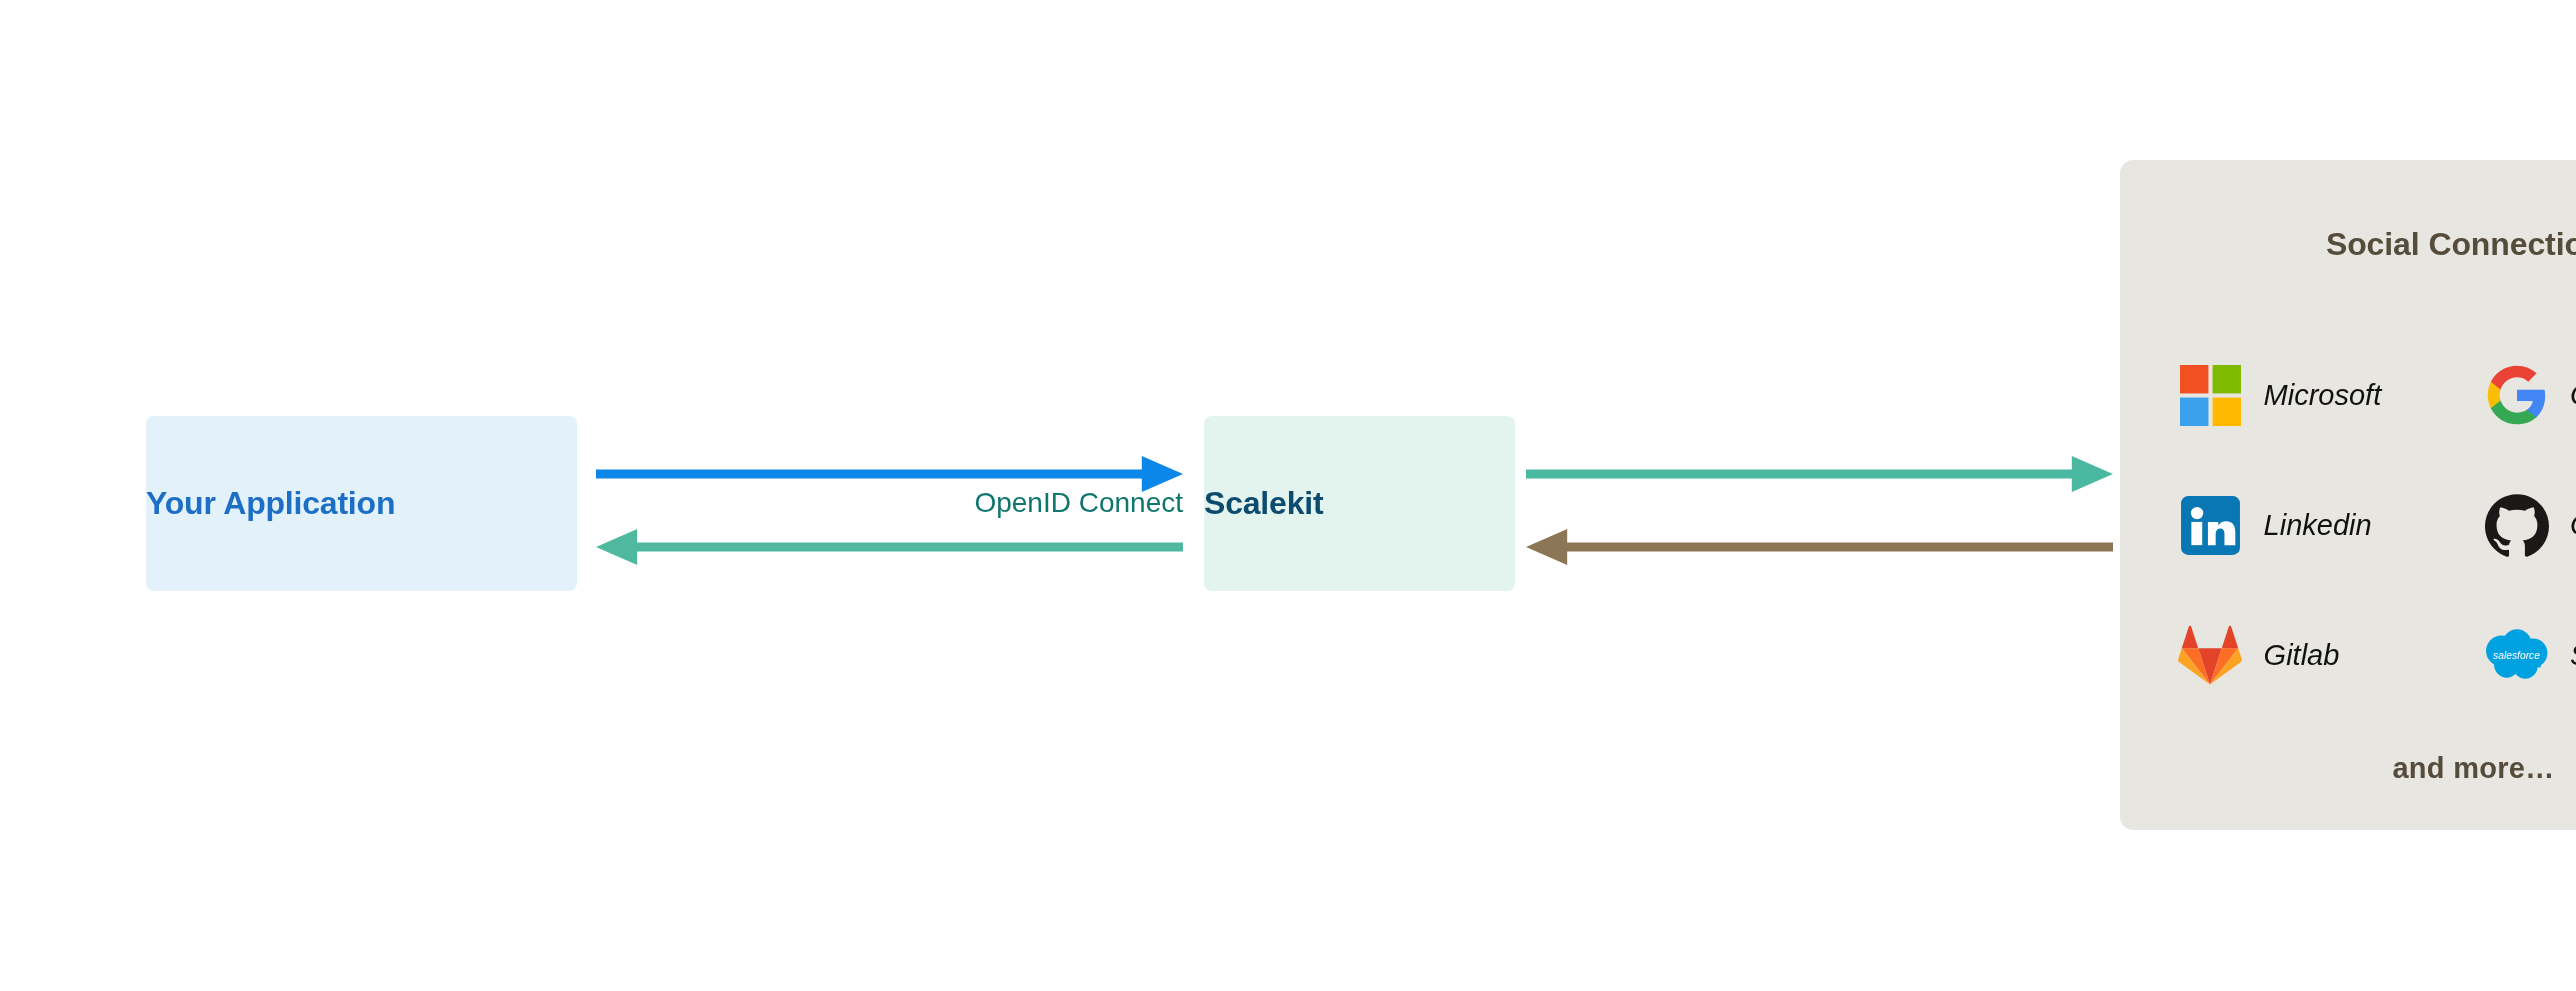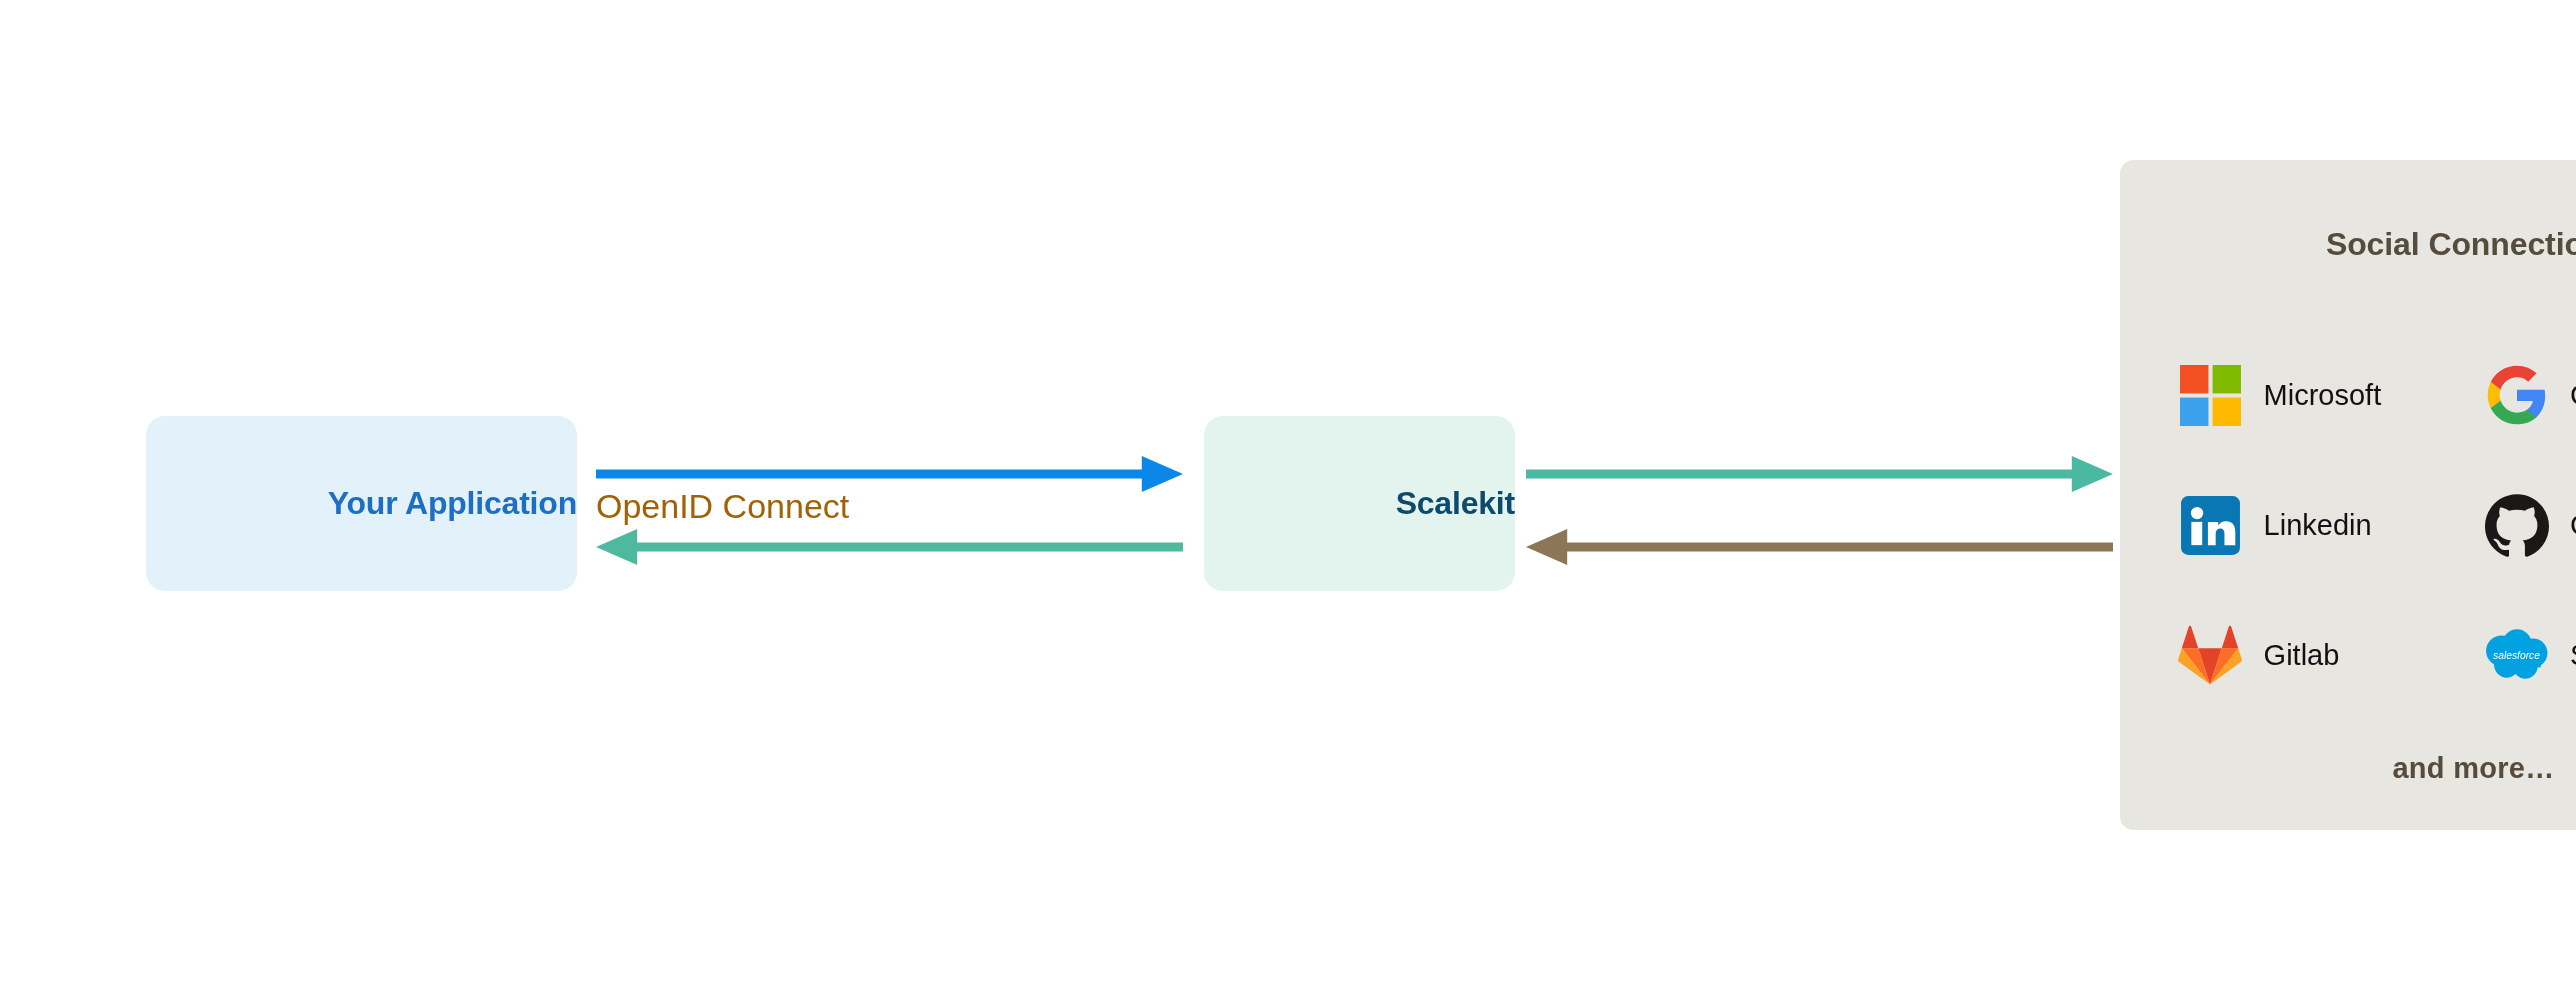--- a/index.html
+++ b/index.html
@@ -18,24 +18,23 @@
     height: 991px;
     background: #ffffff;
     overflow: hidden;
   }
 
   
   .node {
     position: absolute;
     display: flex;
     align-items: center;
-    justify-content: flex-end;
-    border-radius: 19px;
+    justify-content: flex-start;
+    border-radius: 8px;
     box-sizing: border-box;
-    padding-left: 22px;
   }
   .node-label {
     font-weight: 700;
     letter-spacing: -0.2px;
     white-space: nowrap;
   }
 
   #app-node {
     left: 146px;
     top: 416px;
@@ -68,24 +67,24 @@
   }
   .flow svg { display: block; width: 100%; height: 100%; }
 
   #flow-oidc-request  { left: 596px; top: 451px;  width: 587px; }
   #flow-oidc-response { left: 596px; top: 524px; width: 587px; }
   #flow-oauth-request { left: 1526px; top: 451px;  width: 587px; }
   #flow-oauth-response{ left: 1526px; top: 524px; width: 587px; }
 
   .flow-caption {
     position: absolute;
-    font-size: 34px;
-    color: #a16207;
+    font-size: 28px;
+    color: #0f766e;
     white-space: nowrap;
-    text-align: left;
+    text-align: right;
   }
   #caption-oidc  { left: 596px; top: 487px; width: 587px; }
   #caption-oauth { left: 1526px; top: 487px; width: 587px; }
 
   
   #social-panel {
     position: absolute;
     left: 2120px;
     top: 160px;
     width: 707px;
@@ -127,20 +126,21 @@
     flex: 0 0 66px;
     display: flex;
     align-items: center;
     justify-content: center;
   }
   .provider-logo svg { display: block; }
   .provider-name {
     font-size: 29px;
     color: #111111;
     white-space: nowrap;
+    font-style: italic;
   }
   #and-more {
     position: absolute;
     bottom: 45px;
     left: 0;
     width: 100%;
     text-align: center;
     font-size: 29px;
     font-weight: 700;
     color: #564C3C;

